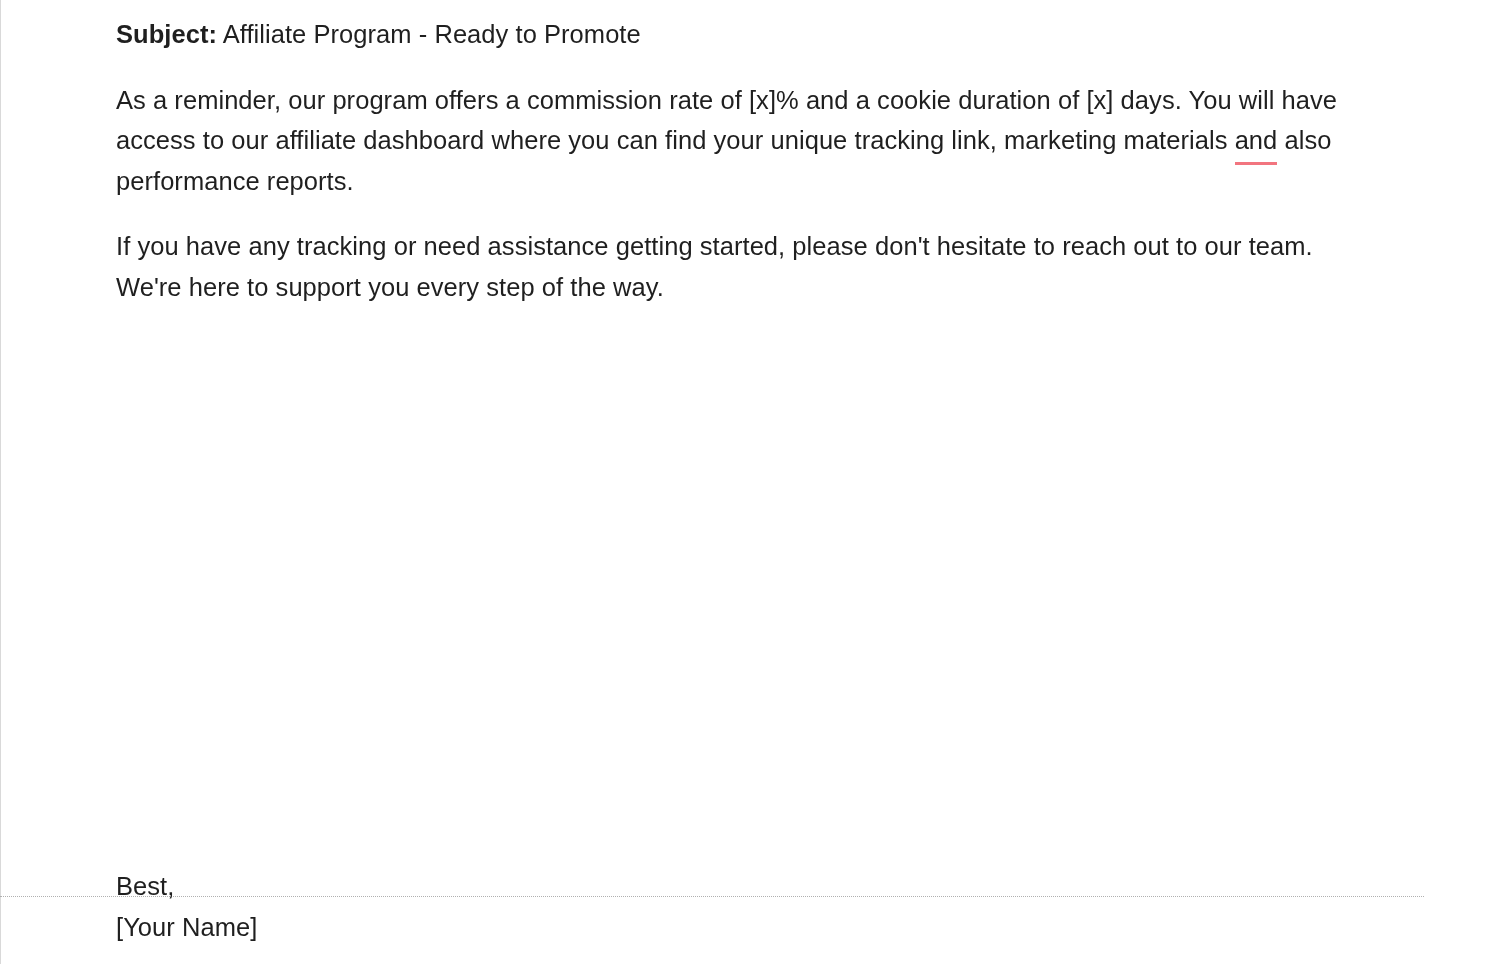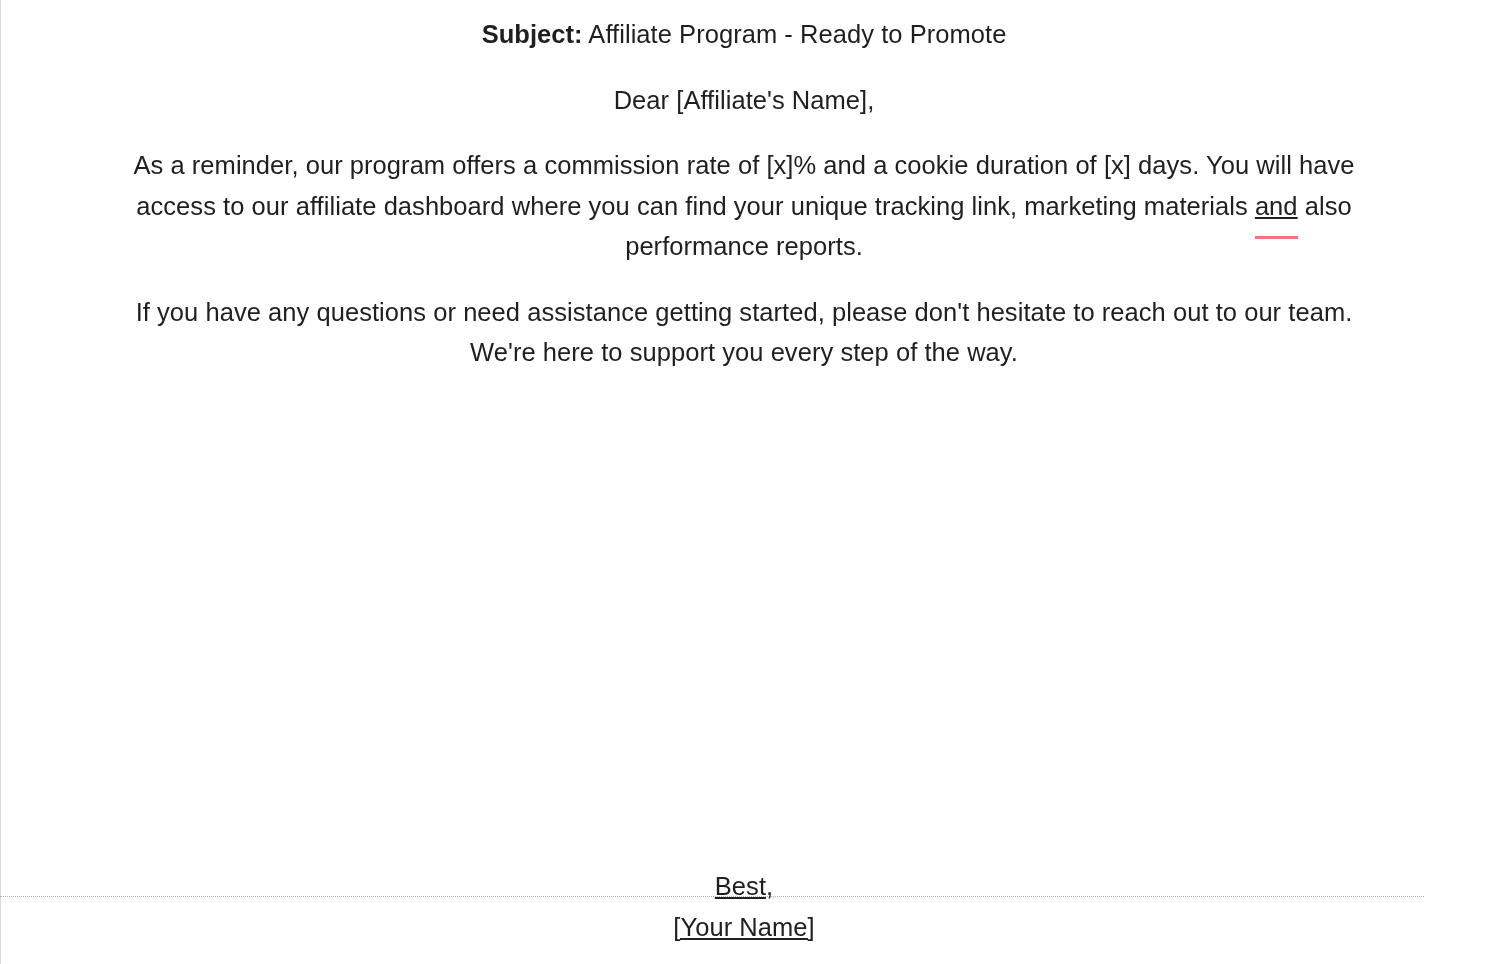--- a/index.html
+++ b/index.html
@@ -38,69 +38,65 @@
     top: 14px;
     width: 1256px;
   }
   .para {
     font-size: 25.5px;
     line-height: 40.5px;
     letter-spacing: 0.05px;
     margin: 0 0 25px 0;
     color: #1f1f1f;
     white-space: pre-wrap;
-    text-align: center;
   }
   .subject-label {
     font-weight: bold;
   }
   .spell-error {
     border-bottom: 3px solid #f2757f;
-    padding-bottom: 16px;
-    text-decoration: underline;
+    padding-bottom: 8px;
   }
   
   .page-break {
     position: absolute;
     left: 0;
     top: 896px;
     width: 1424px;
     height: 0;
     border-top: 1px dotted #b0b0b0;
   }
   .signature {
     position: absolute;
     left: 116px;
     top: 866px;
     width: 1256px;
-    text-decoration: underline;
   }
   .signature .para {
     margin-bottom: 0;
   }
 </style>
 </head>
 <body>
 
 <div class="page">
 
   <div class="left-rule"></div>
 
   <div class="doc">
 
     <p class="para"><span class="subject-label">Subject:</span><span> Affiliate Program - Ready to Promote</span></p>
 
-    <p class="para">Dear [Affiliate's Name],</p>
 
 
     <p class="para"><span>As a reminder, our program offers a commission rate of [x]% and a cookie duration of [x] days. You will have access to our affiliate dashboard where you can find your unique tracking link, marketing materials </span><span class="spell-error">and</span><span> also performance reports.</span></p>
 
 
 
-    <p class="para">If you have any questions or need assistance getting started, please don't hesitate to reach out to our team. We're here to support you every step of the way.</p>
+    <p class="para">If you have any tracking or need assistance getting started, please don't hesitate to reach out to our team. We're here to support you every step of the way.</p>
 
   </div>
 
   <div class="page-break"></div>
 
   <div class="signature">
     <p class="para">Best,</p>
     <p class="para">[Your Name]</p>
   </div>
 

